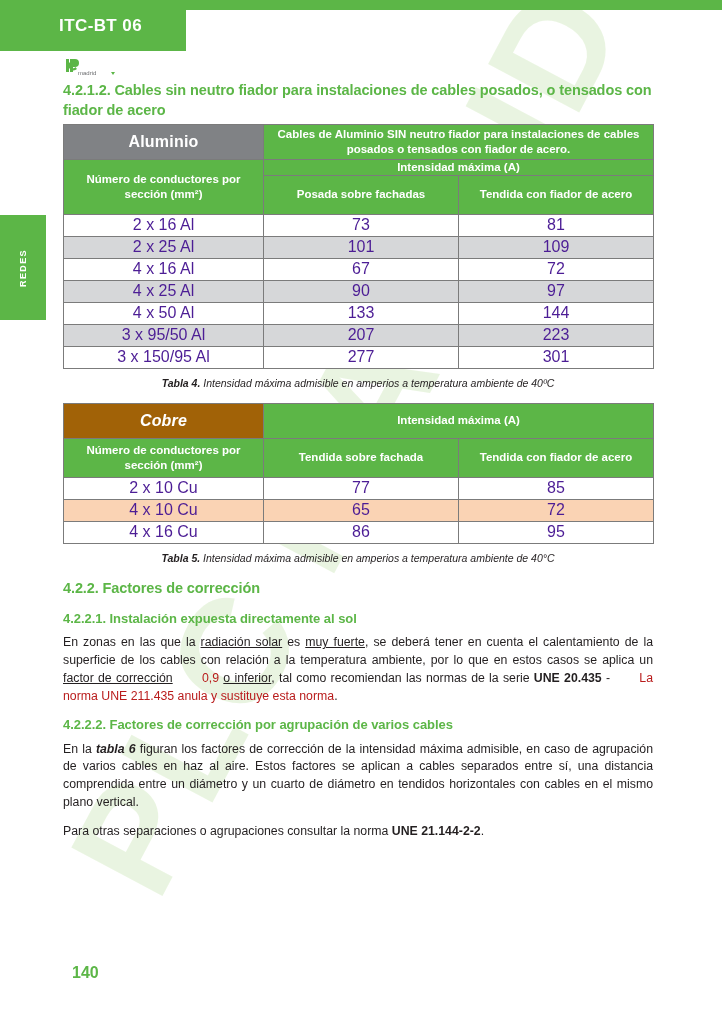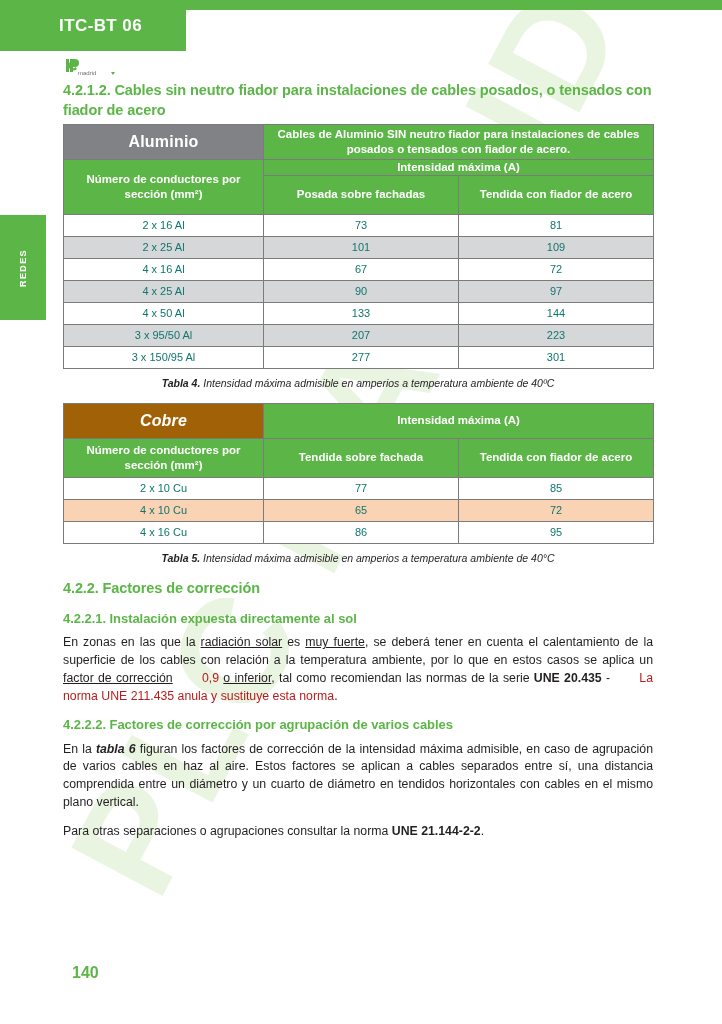--- a/index.html
+++ b/index.html
@@ -177,22 +177,22 @@
     line-height: 1.3;
     padding: 5px 6px;
   }
   .h-green.big {
     font-size: 11.5px;
   }
   .h-green.tall { height: 38px; }
   .cell {
     height: 21px;
     background: #ffffff;
-    font-size: 11px;
-    color: #0f766e;
+    font-size: 16px;
+    color: #4c1d95;
   }
   tr.alt .cell { background: #d6d7d9; }
   tr.hl .cell { background: #fad3b4; }
 
   .caption {
     margin: 8px 0 14px 0;
     text-align: center;
     font-size: 10.5px;
     font-style: italic;
     color: #231f20;

